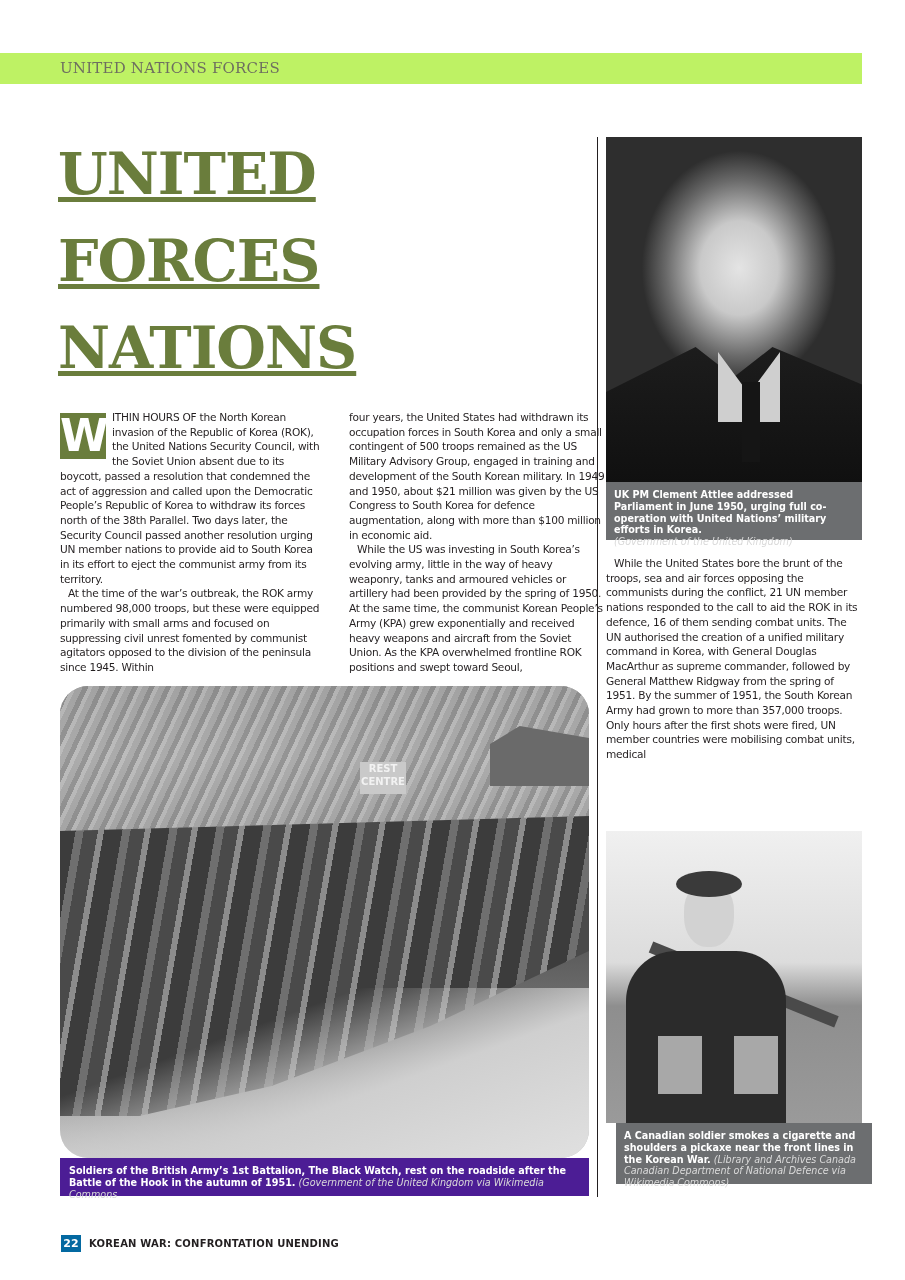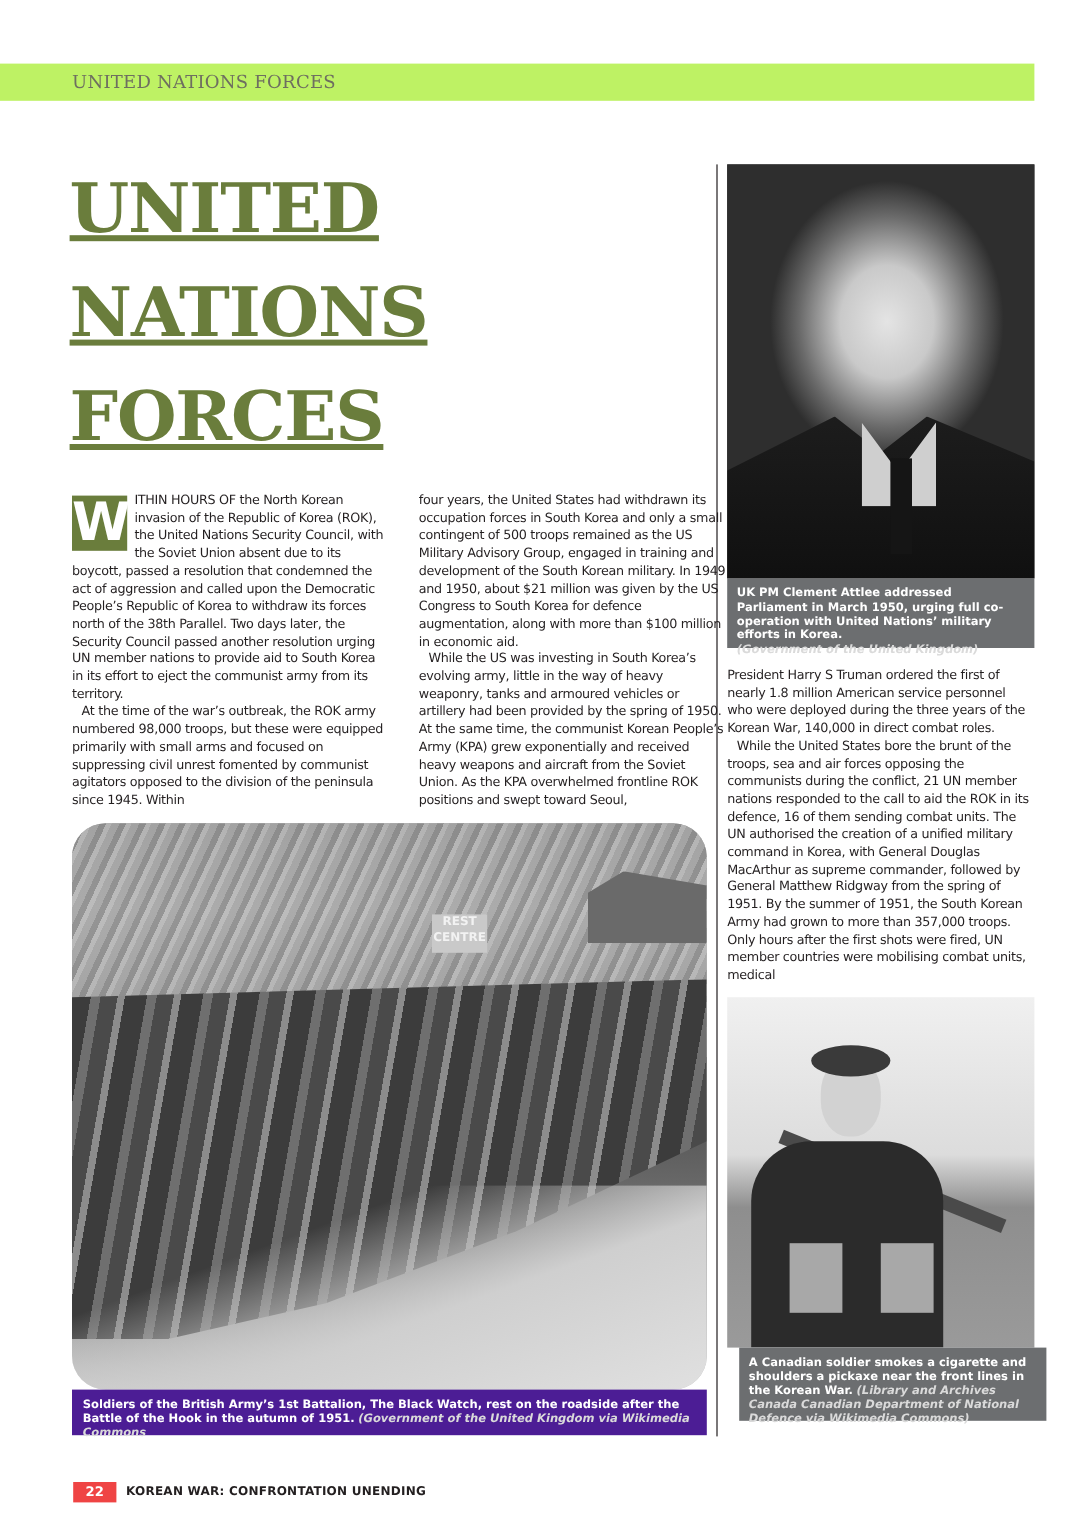--- a/index.html
+++ b/index.html
@@ -53,21 +53,21 @@
   .photo-attlee .collar { position: absolute; left: 112px; bottom: 60px; width: 62px; height: 70px;
     background: #cfcfcf; clip-path: polygon(0 0, 50% 60%, 100% 0, 100% 100%, 0 100%); }
   .photo-attlee .tie { position: absolute; left: 136px; bottom: 20px; width: 18px; height: 80px; background: #151515; }
 
   .caption-box {
     position: absolute; background: #6c6e70; color: #ffffff;
     font-family: "DejaVu Sans", sans-serif; font-size: 9.6px; line-height: 11.8px;
     padding: 7px 8px;
   }
   .caption-box .bold { font-weight: bold; }
-  .caption-box .credit { font-style: italic; color: #dadada; font-weight: bold; }
+  .caption-box .credit { font-style: italic; color: #dadada; font-weight: normal; }
   .cap-attlee { left: 606px; top: 482px; width: 256px; height: 58px; }
 
   .photo-soldiers { left: 60px; top: 686px; width: 529px; height: 472px;
     background: linear-gradient(180deg, #8a8a8a 0%, #b8b8b8 15%, #9a9a9a 30%, #5a5a5a 55%, #7a7a7a 75%, #c8c8c8 100%); border-radius: 28px; }
   .photo-soldiers .hill { position: absolute; left: 0; top: 0; width: 100%; height: 170px;
     background: repeating-linear-gradient(115deg, #a8a8a8 0 6px, #8c8c8c 6px 11px, #bdbdbd 11px 15px); opacity: 0.8; }
   .photo-soldiers .sign { position: absolute; left: 300px; top: 76px; width: 46px; height: 32px;
     background: #c9c9c9; color: #f2f2f2; font-size: 10px; line-height: 13px; text-align: center; font-weight: bold; }
   .photo-soldiers .tent { position: absolute; left: 430px; top: 40px; width: 99px; height: 60px; background: #6a6a6a;
     clip-path: polygon(0 30%, 30% 0, 100% 20%, 100% 100%, 0 100%); }
@@ -85,36 +85,36 @@
   .photo-canadian .head { position: absolute; left: 78px; top: 50px; width: 50px; height: 66px; border-radius: 45%; background: #d2d2d2; }
   .photo-canadian .beret { position: absolute; left: 70px; top: 40px; width: 66px; height: 26px; border-radius: 50%; background: #3a3a3a; }
   .photo-canadian .pickaxe { position: absolute; left: 45px; top: 110px; width: 200px; height: 12px; background: #4a4a4a;
     transform: rotate(22deg); transform-origin: left center; }
   .photo-canadian .pouch1, .photo-canadian .pouch2 { position: absolute; top: 205px; width: 44px; height: 58px; background: #a8a8a8; }
   .photo-canadian .pouch1 { left: 52px; }
   .photo-canadian .pouch2 { left: 128px; }
   .cap-canadian { left: 616px; top: 1123px; width: 256px; height: 61px; }
 
   .footer { position: absolute; left: 61px; top: 1235px; height: 17px; display: flex; align-items: center; }
-  .page-num { background: #ef4444; color: #ffffff; font-family: "DejaVu Sans", sans-serif; font-weight: bold;
-    font-size: 11px; width: 36px; height: 17px; line-height: 17px; text-align: center; }
+  .page-num { background: #0369a1; color: #ffffff; font-family: "DejaVu Sans", sans-serif; font-weight: bold;
+    font-size: 11px; width: 20px; height: 17px; line-height: 17px; text-align: center; }
   .footer-title { margin-left: 8px; font-family: "DejaVu Sans", sans-serif; font-weight: bold;
     font-size: 10px; letter-spacing: 0.2px; color: #231f20; }
 </style>
 </head>
 <body>
 
 <div class="section-bar">
   <span>UNITED NATIONS FORCES</span>
 </div>
 
 <h1 class="title">
   <div>UNITED</div>
+  <div>FORCES</div>
   <div>NATIONS</div>
-  <div>FORCES</div>
 </h1>
 
 <div class="body-col col1">
   <span class="dropcap">W</span>
   <p>ITHIN HOURS OF the North Korean invasion of the Republic of Korea (ROK), the United Nations Security Council, with the Soviet Union absent due to its boycott, passed a resolution that condemned the act of aggression and called upon the Democratic People’s Republic of Korea to withdraw its forces north of the 38th Parallel. Two days later, the Security Council passed another resolution urging UN member nations to provide aid to South Korea in its effort to eject the communist army from its territory.</p>
   <p class="indent">At the time of the war’s outbreak, the ROK army numbered 98,000 troops, but these were equipped primarily with small arms and focused on suppressing civil unrest fomented by communist agitators opposed to the division of the peninsula since 1945. Within</p>
 </div>
 
 <div class="body-col col2">
   <p>four years, the United States had withdrawn its occupation forces in South Korea and only a small contingent of 500 troops remained as the US Military Advisory Group, engaged in training and development of the South Korean military. In 1949 and 1950, about $21 million was given by the US Congress to South Korea for defence augmentation, along with more than $100 million in economic aid.</p>
@@ -122,27 +122,26 @@
 </div>
 
 <div class="col-divider"></div>
 
 <div class="photo photo-attlee">
   <div class="suit"></div>
   <div class="collar"></div>
   <div class="tie"></div>
 </div>
 <div class="caption-box cap-attlee">
-  <span class="bold">UK PM Clement Attlee addressed Parliament in March 1950, urging full co-operation with United Nations’ military efforts in Korea.</span>
+  <span class="bold">UK PM Clement Attlee addressed Parliament in June 1950, urging full co-operation with United Nations’ military efforts in Korea.</span>
   <br>
   <span class="credit">(Government of the United Kingdom)</span>
 </div>
 
 <div class="body-col col3">
-  <p>President Harry S Truman ordered the first of nearly 1.8 million American service personnel who were deployed during the three years of the Korean War, 140,000 in direct combat roles.</p>
   <p class="indent">While the United States bore the brunt of the troops, sea and air forces opposing the communists during the conflict, 21 UN member nations responded to the call to aid the ROK in its defence, 16 of them sending combat units. The UN authorised the creation of a unified military command in Korea, with General Douglas MacArthur as supreme commander, followed by General Matthew Ridgway from the spring of 1951. By the summer of 1951, the South Korean Army had grown to more than 357,000 troops. Only hours after the first shots were fired, UN member countries were mobilising combat units, medical</p>
 </div>
 
 <div class="photo photo-soldiers">
   <div class="hill"></div>
   <div class="tent"></div>
   <div class="sign">REST CENTRE</div>
   <div class="men"></div>
   <div class="road"></div>
 </div>

